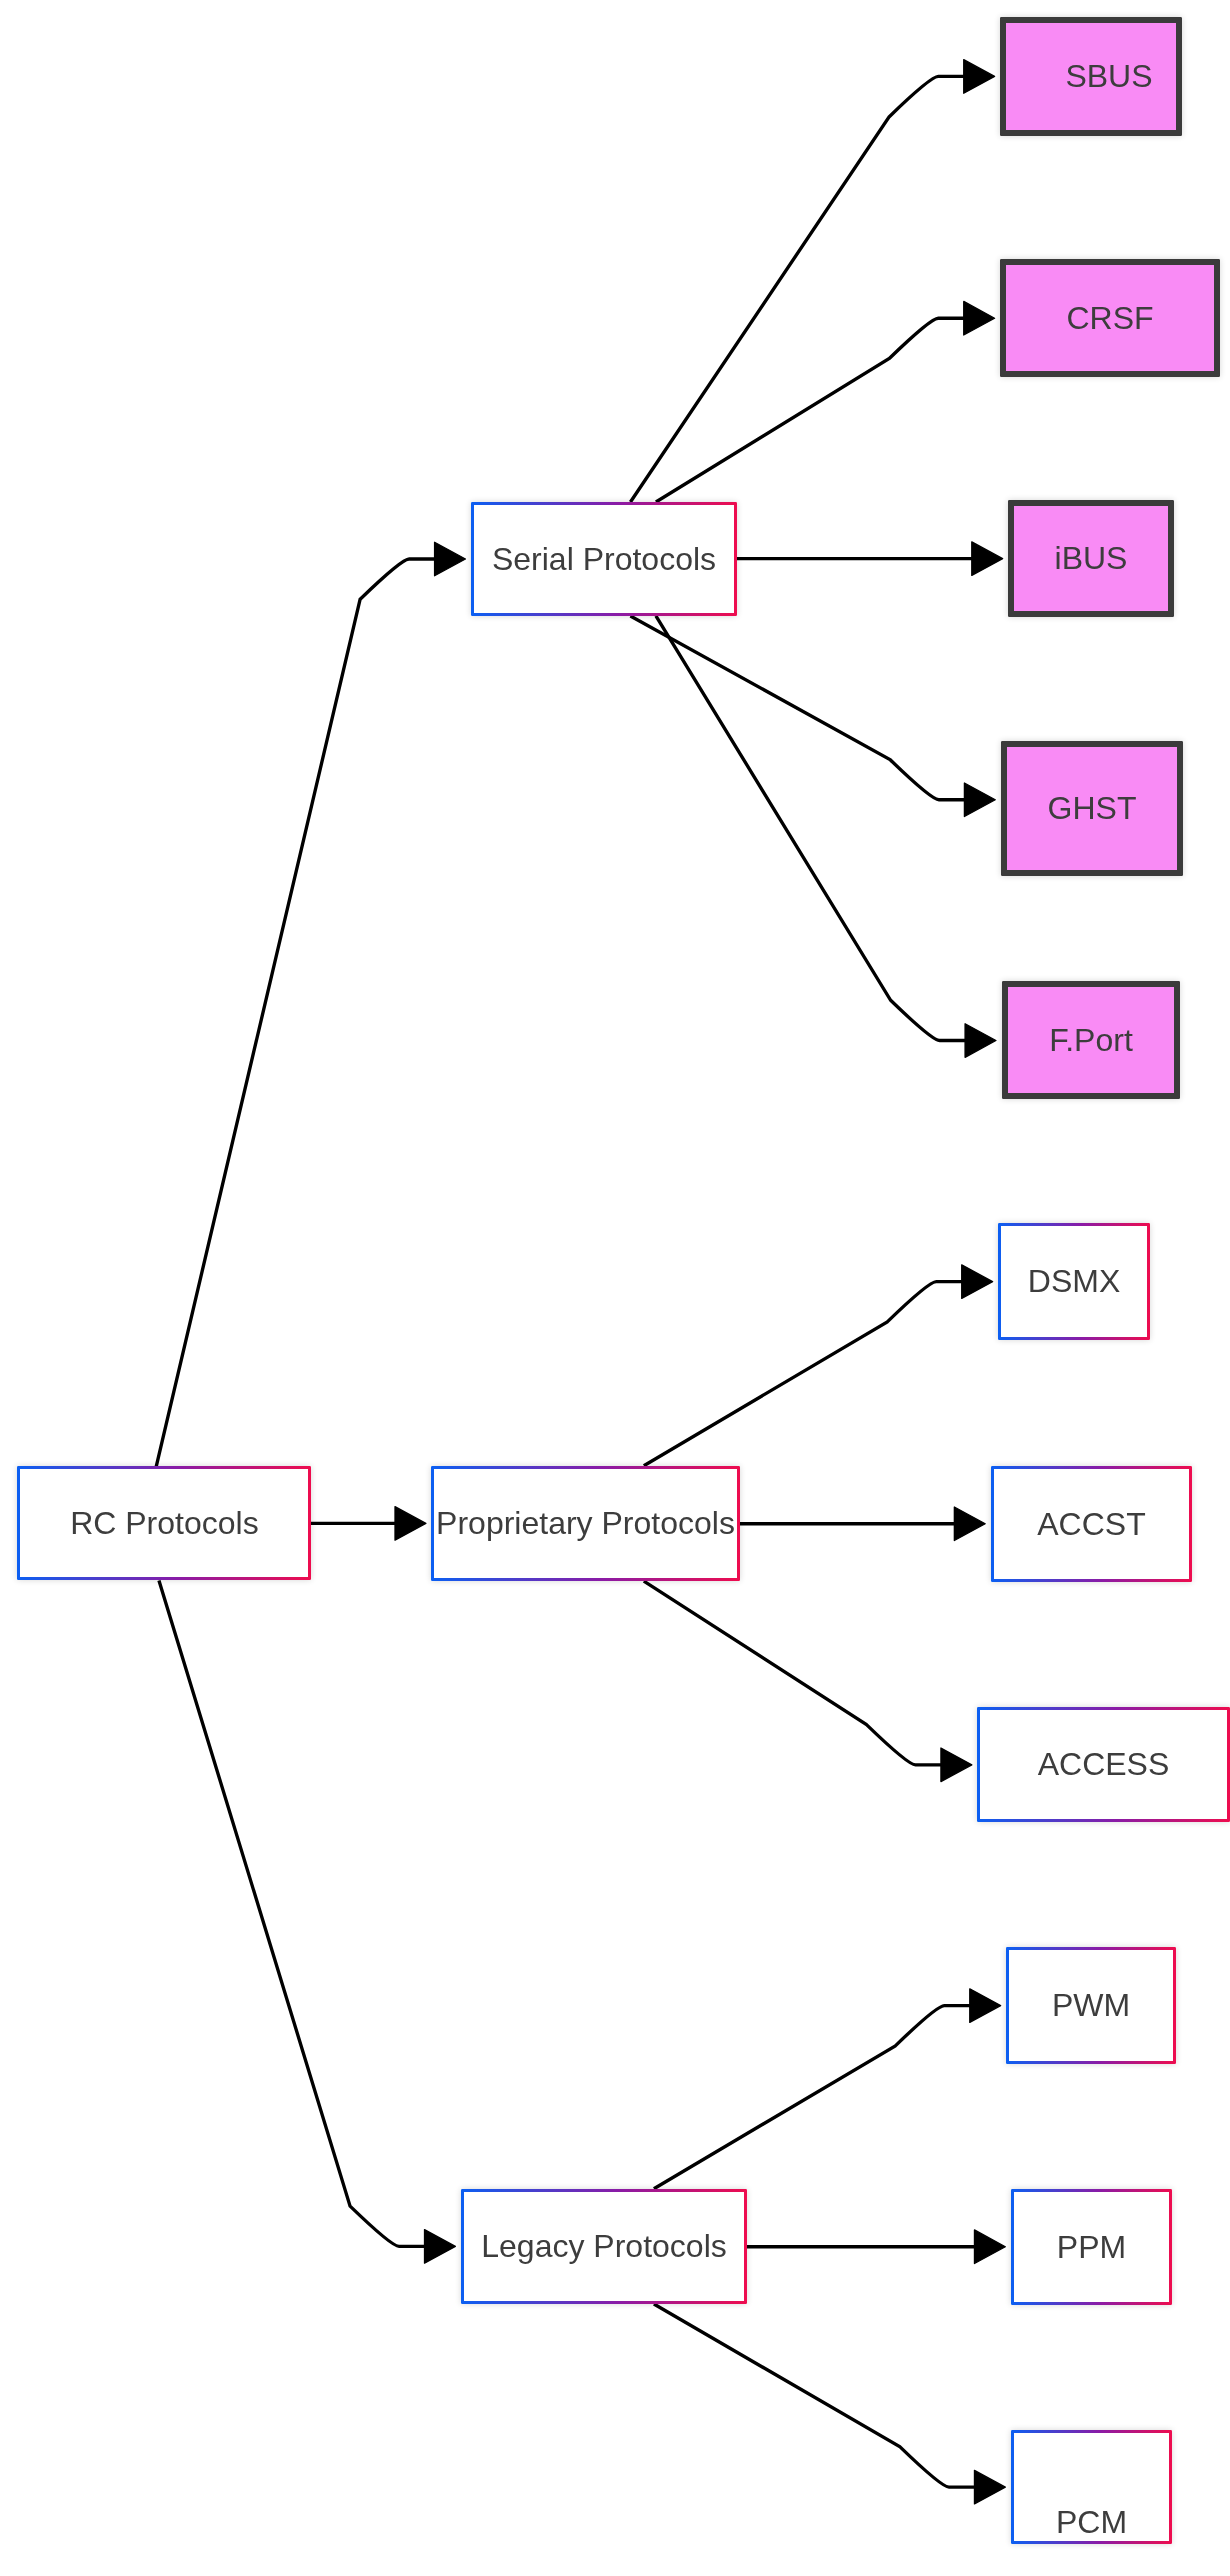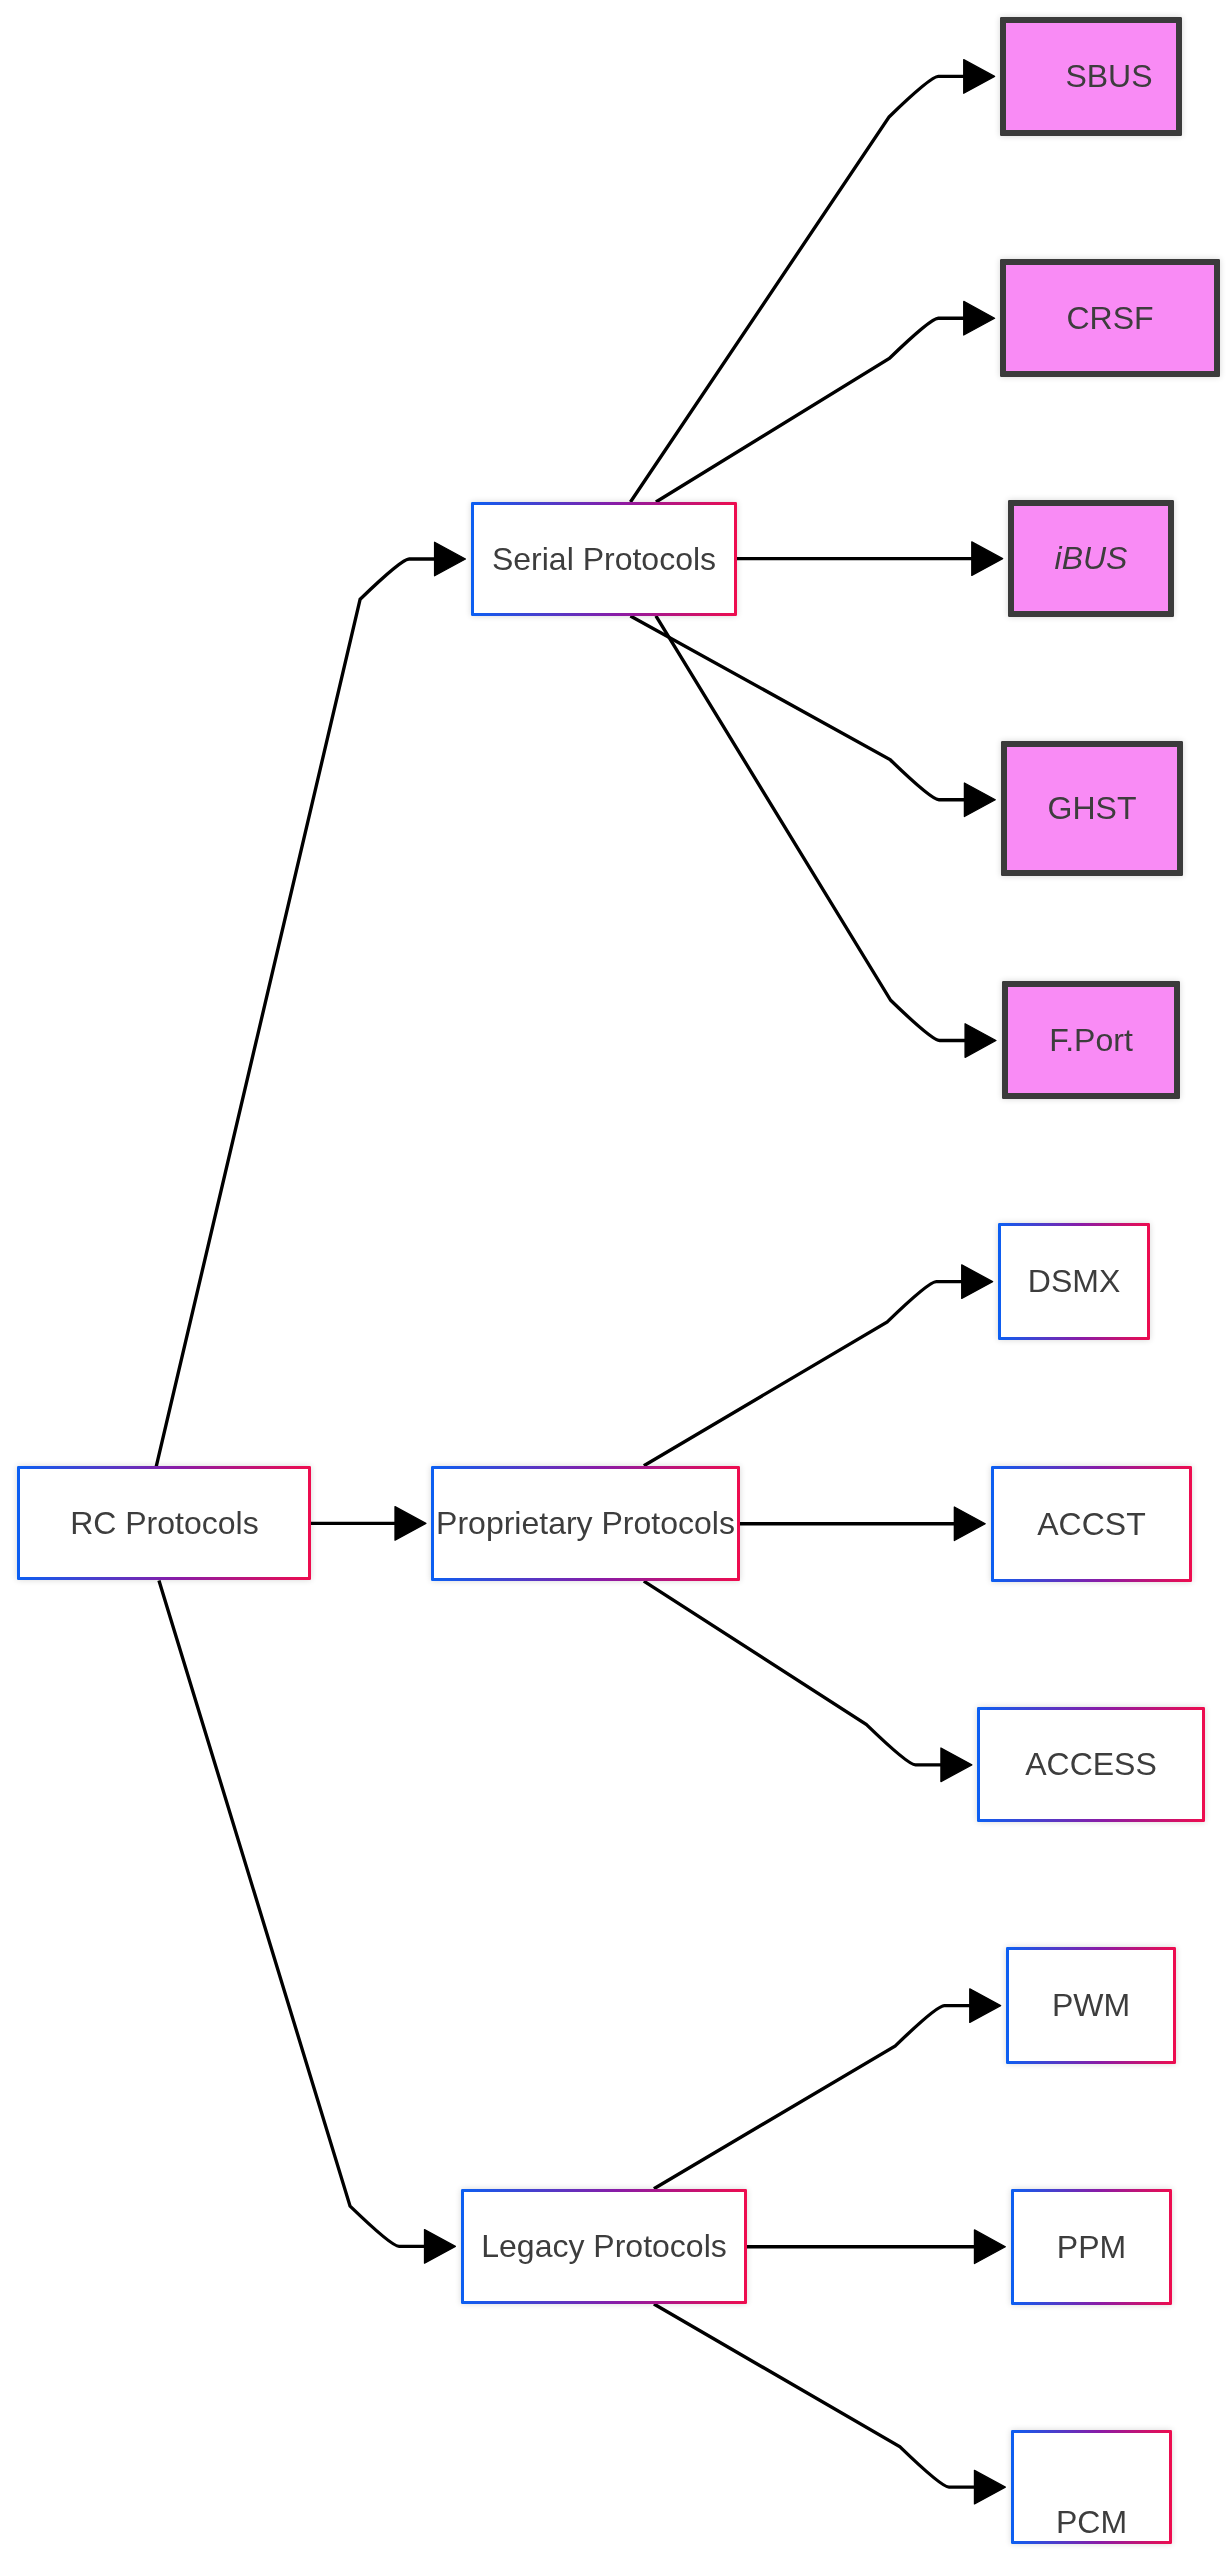--- a/index.html
+++ b/index.html
@@ -69,36 +69,36 @@
     </div>
     <div class="node gradient" style="left: 461px; top: 2189px; width: 286px; height: 115px;">
       <span class="label">Legacy Protocols</span>
     </div>
     <div class="node filled" style="left: 1000px; top: 17px; width: 182px; height: 119px; padding-left: 36px;">
       <span class="label">SBUS</span>
     </div>
     <div class="node filled" style="left: 1000px; top: 259px; width: 220px; height: 118px;">
       <span class="label">CRSF</span>
     </div>
-    <div class="node filled" style="left: 1008px; top: 500px; width: 166px; height: 117px; font-style: italic;">
+    <div class="node filled" style="left: 1008px; top: 500px; width: 166px; height: 117px;">
       <span class="label">iBUS</span>
     </div>
     <div class="node filled" style="left: 1001px; top: 741px; width: 182px; height: 135px;">
       <span class="label">GHST</span>
     </div>
     <div class="node filled" style="left: 1002px; top: 981px; width: 178px; height: 118px;">
       <span class="label">F.Port</span>
     </div>
     <div class="node gradient" style="left: 998px; top: 1223px; width: 152px; height: 117px;">
       <span class="label">DSMX</span>
     </div>
     <div class="node gradient" style="left: 991px; top: 1466px; width: 201px; height: 116px;">
       <span class="label">ACCST</span>
     </div>
-    <div class="node gradient" style="left: 977px; top: 1707px; width: 228px; height: 115px;">
+    <div class="node gradient" style="left: 977px; top: 1707px; width: 253px; height: 115px;">
       <span class="label">ACCESS</span>
     </div>
     <div class="node gradient" style="left: 1006px; top: 1947px; width: 170px; height: 117px;">
       <span class="label">PWM</span>
     </div>
     <div class="node gradient" style="left: 1011px; top: 2189px; width: 161px; height: 116px;">
       <span class="label">PPM</span>
     </div>
     <div class="node gradient" style="left: 1011px; top: 2430px; width: 161px; height: 114px; align-items: flex-end;">
       <span class="label">PCM</span>

